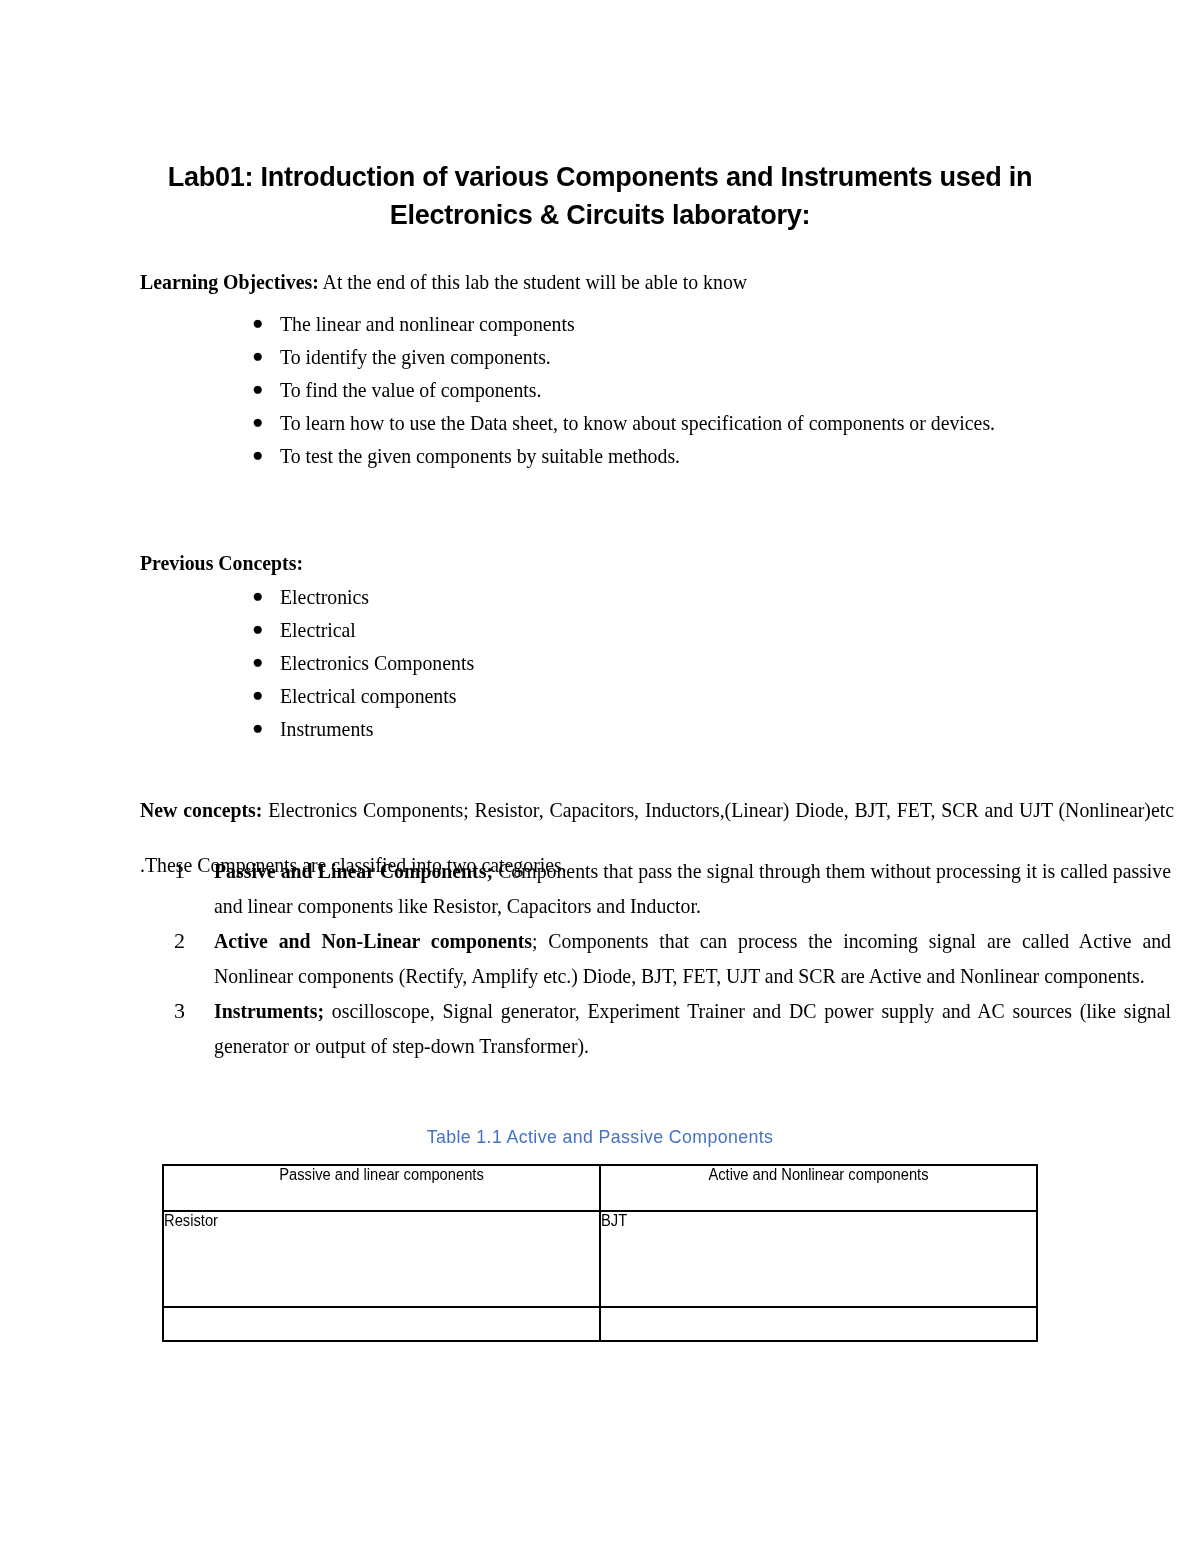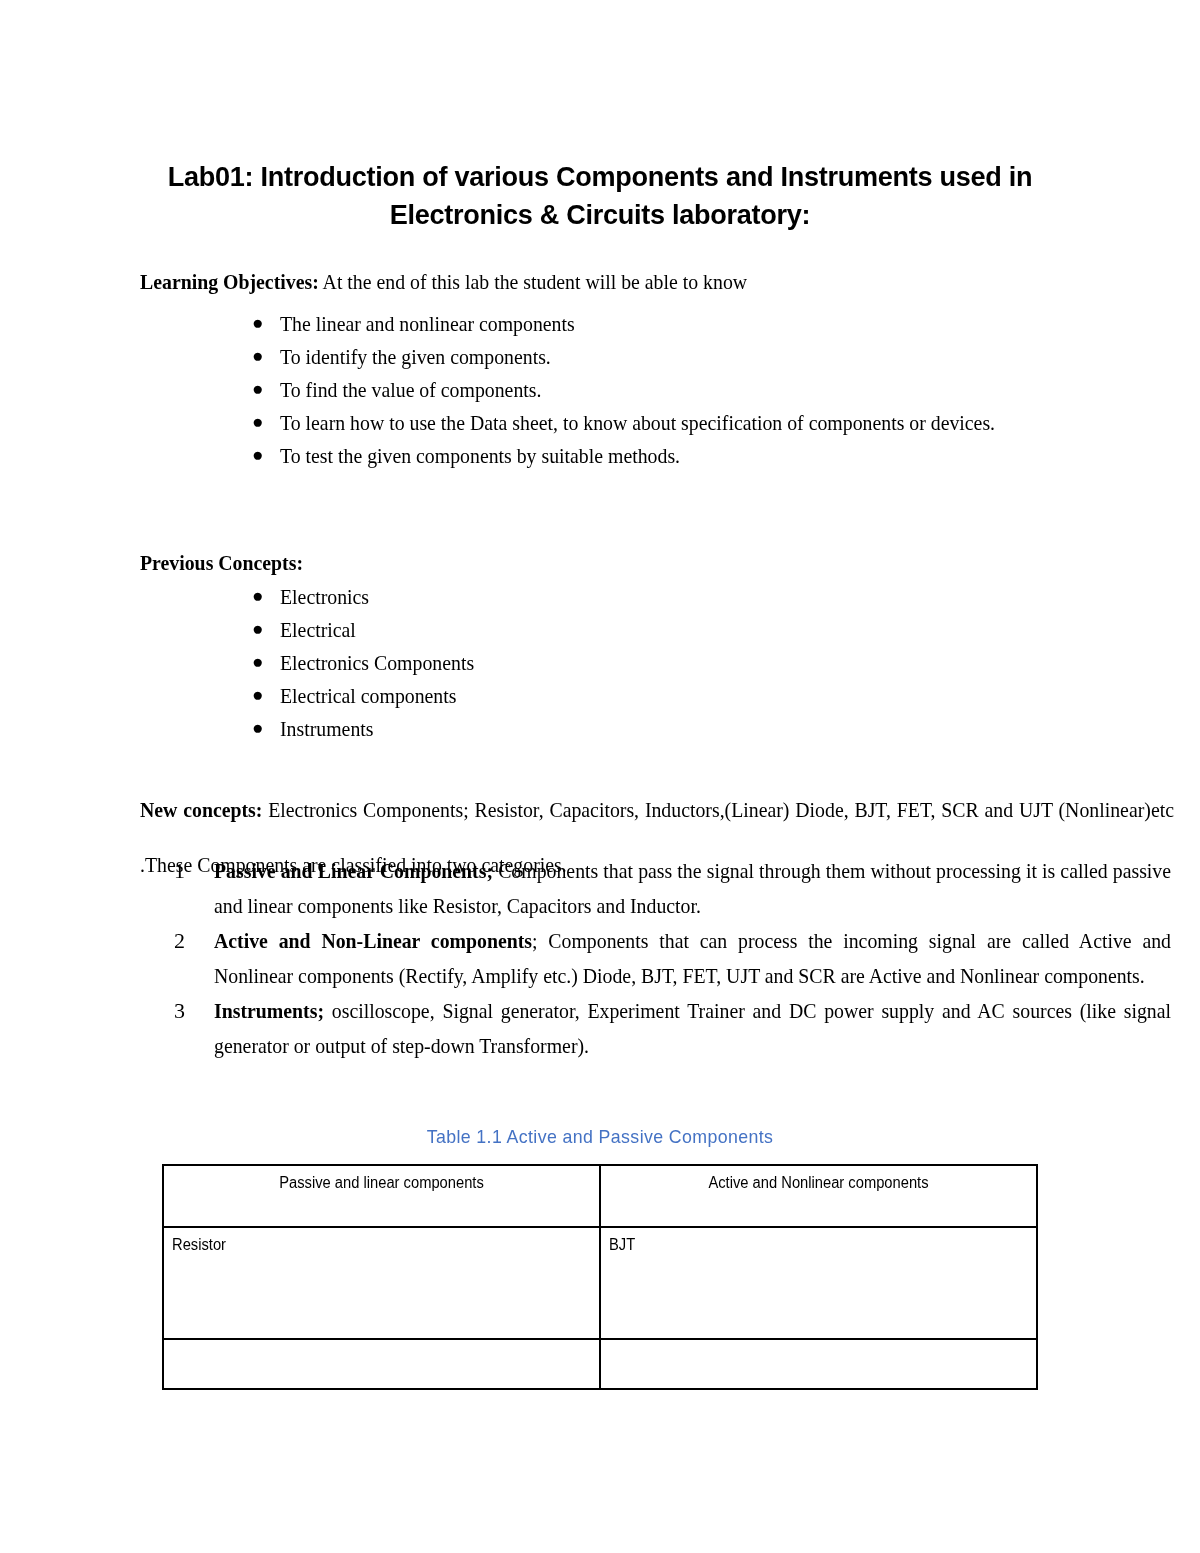--- a/index.html
+++ b/index.html
@@ -179,21 +179,21 @@
     top: 1164px;
     width: 876px;
     border-collapse: collapse;
     table-layout: fixed;
     font-family: "Liberation Sans", "DejaVu Sans", sans-serif;
     font-size: 16px;
     color: #000;
   }
   #components-table td {
     border: 2.2px solid #000;
-    padding: 8px;
+    padding: 0;
     vertical-align: top;
     width: 50%;
   }
   #components-table .cell-inner {
     display: block;
     transform: scaleX(0.92);
     transform-origin: left top;
     width: 108%;
   }
   #components-table .hdr-inner {

